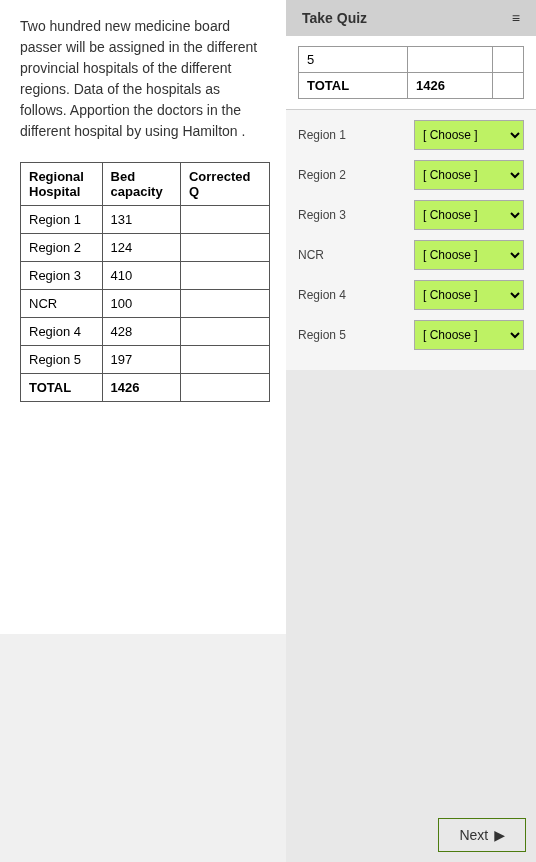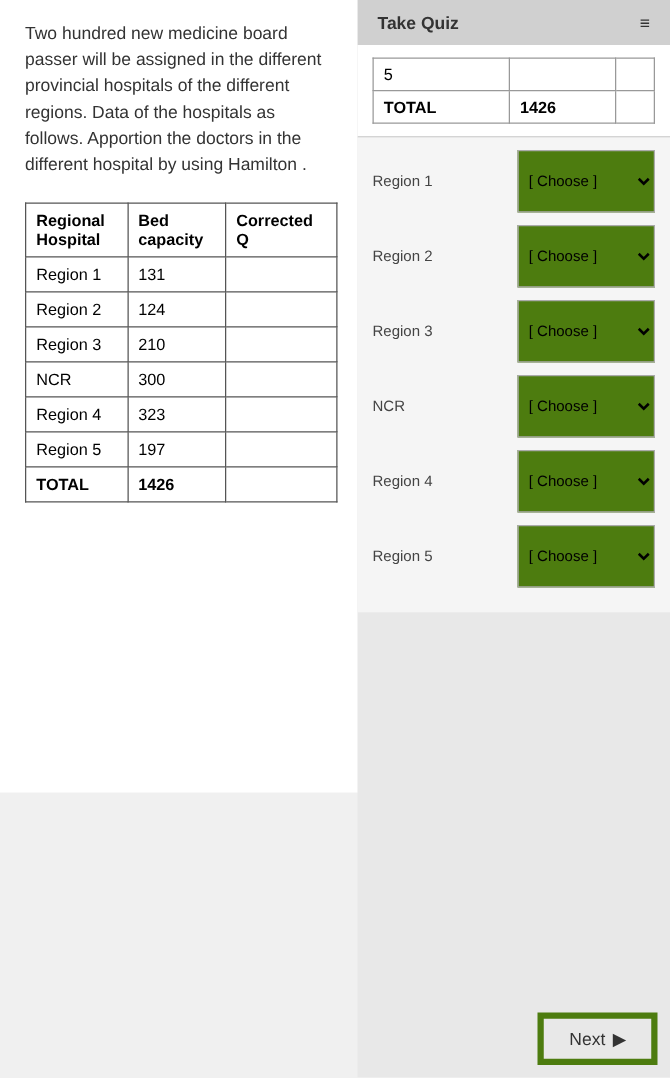--- a/index.html
+++ b/index.html
@@ -109,37 +109,37 @@
     }
 
     .input-row-label {
       font-size: 12px;
       color: #444;
       min-width: 60px;
     }
 
     .input-row select {
       font-size: 12px;
-      padding: 16px 4px;
+      padding: 6px 4px;
       border: 1px solid #aaa;
-      background: #4d7c0f;
+      background: #bef264;
       width: 110px;
       appearance: auto;
     }
 
     
     .next-button-area {
       position: absolute;
       bottom: 10px;
       right: 10px;
     }
 
     .next-button {
       background: #e8e8e8;
-      border: 5px solid #4d7c0f;
+      border: 1px solid #4d7c0f;
       padding: 8px 20px;
       font-size: 14px;
       cursor: pointer;
       display: flex;
       align-items: center;
       gap: 6px;
       color: #333;
     }
 
     
@@ -175,31 +175,31 @@
       <td>131</td>
       <td></td>
     </tr>
         <tr>
       <td>Region 2</td>
       <td>124</td>
       <td></td>
     </tr>
         <tr>
       <td>Region 3</td>
-      <td>210</td>
+      <td>410</td>
       <td></td>
     </tr>
         <tr>
       <td>NCR</td>
-      <td>300</td>
+      <td>100</td>
       <td></td>
     </tr>
         <tr>
       <td>Region 4</td>
-      <td>323</td>
+      <td>428</td>
       <td></td>
     </tr>
         <tr>
       <td>Region 5</td>
       <td>197</td>
       <td></td>
     </tr>
         <tr class="total-row">
     <td>TOTAL</td>
     <td>1426</td>

